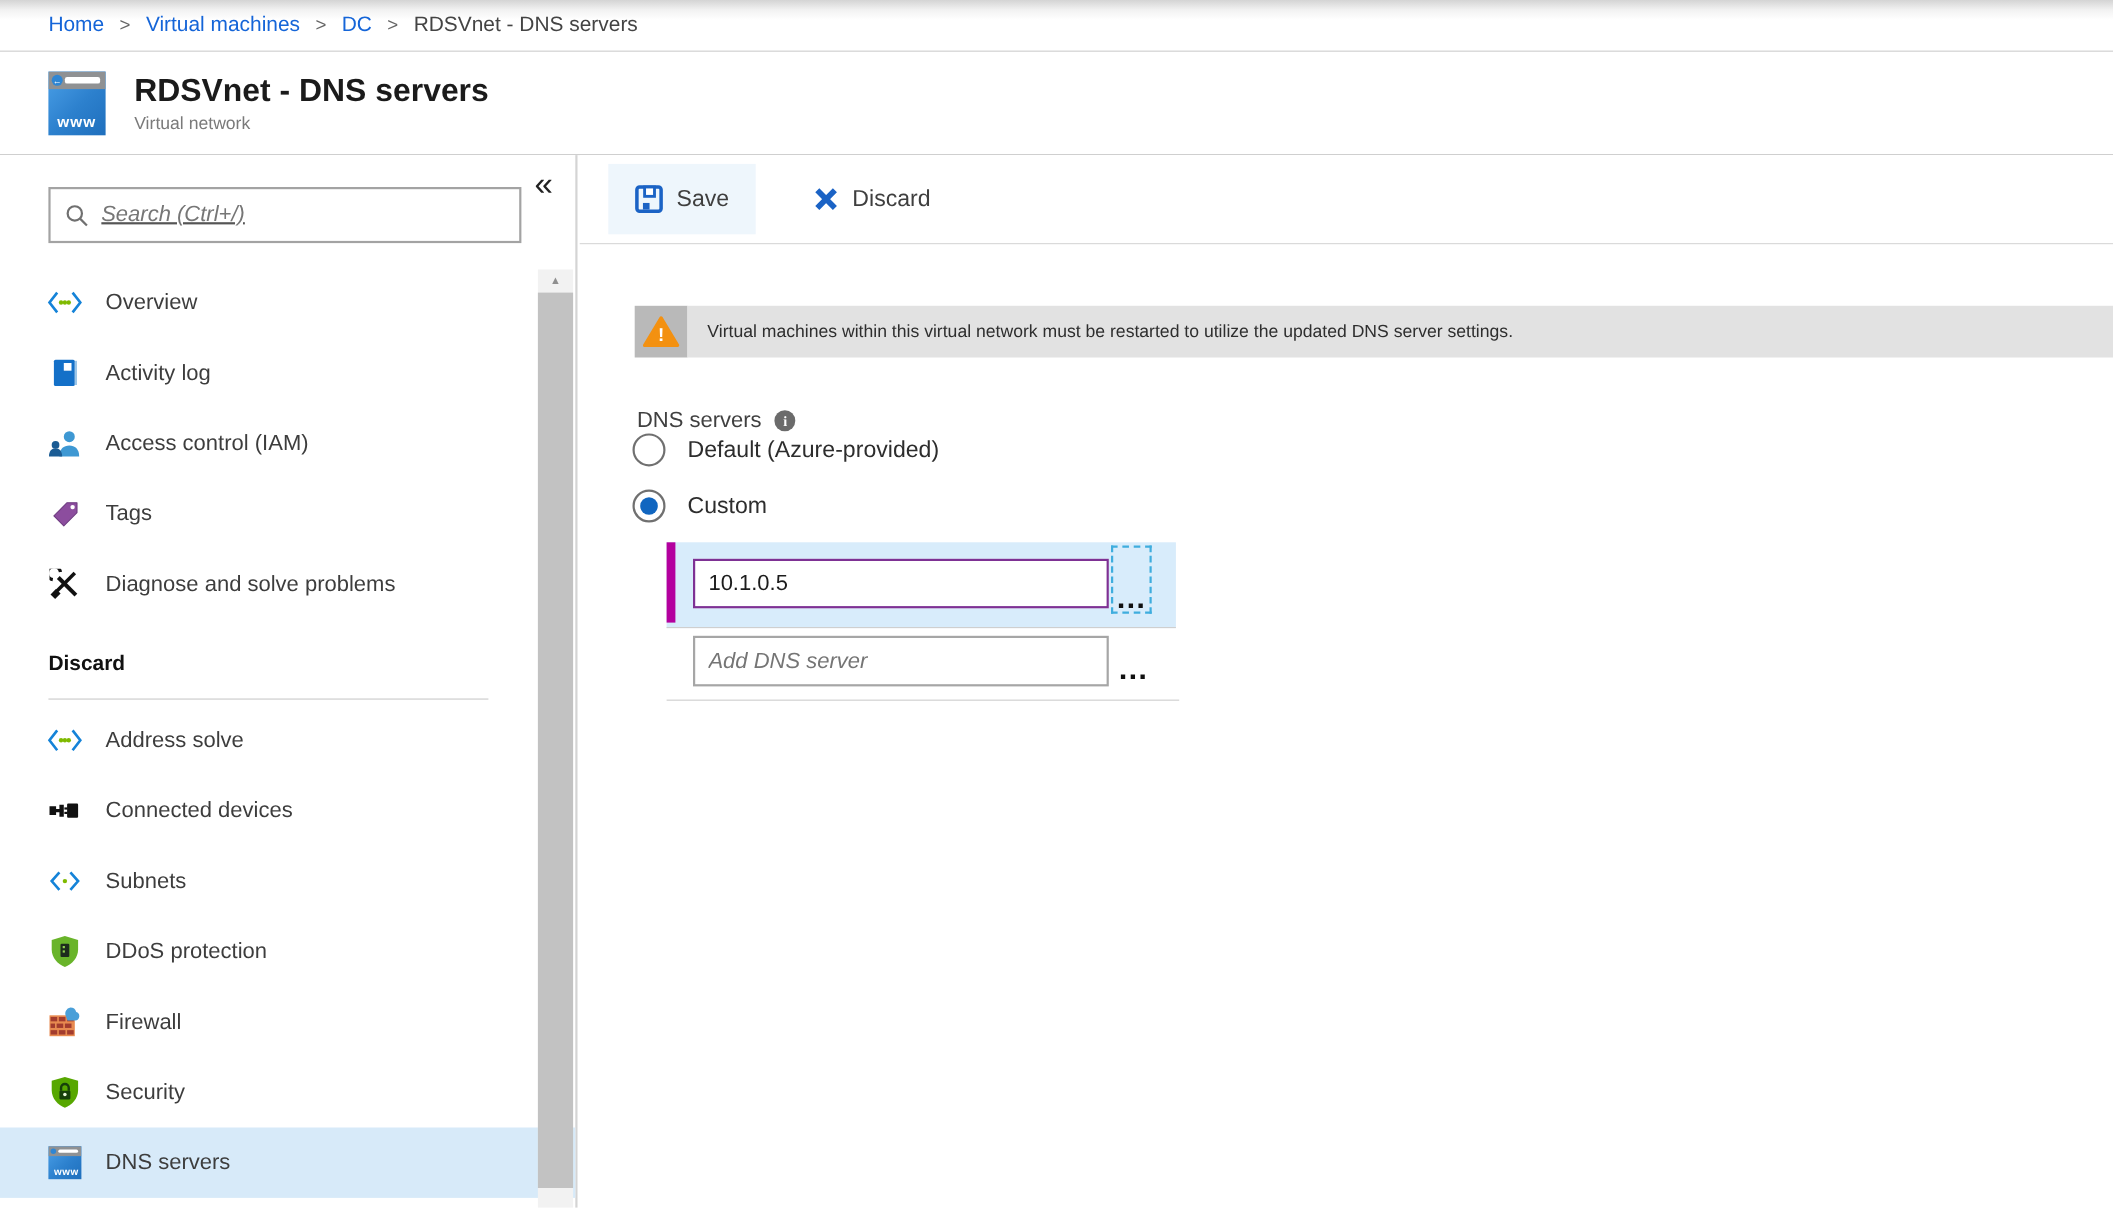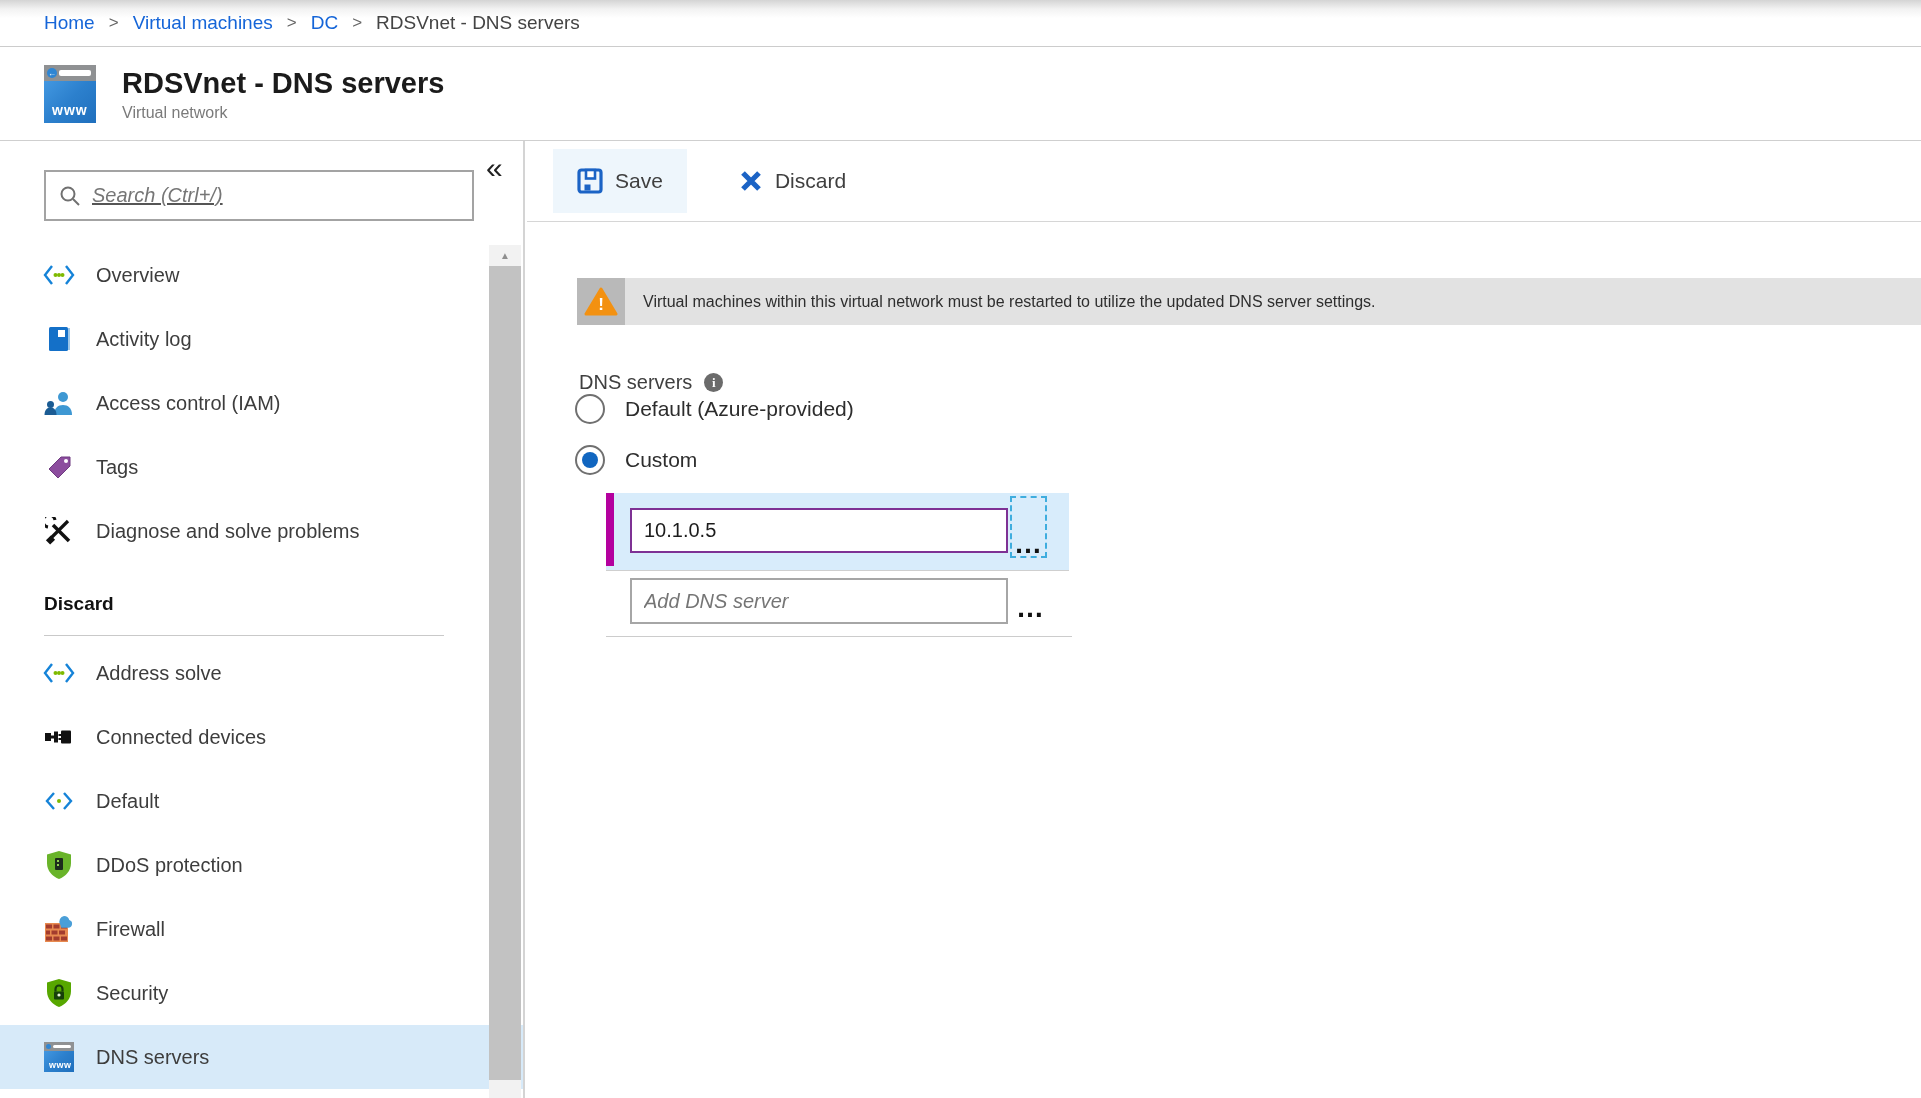--- a/index.html
+++ b/index.html
@@ -294,21 +294,21 @@
       <span class="menu-label">Connected devices</span>
     </div>
     <div class="menu-item">
       <span class="menu-icon">
         <svg width="30" height="24" viewBox="0 0 30 24">
           <polyline points="10,4 3,12 10,20" fill="none" stroke="#1583d8" stroke-width="2.4"></polyline>
           <polyline points="20,4 27,12 20,20" fill="none" stroke="#1583d8" stroke-width="2.4"></polyline>
           <circle cx="15" cy="12" r="2" fill="#7fba00"></circle>
         </svg>
       </span>
-      <span class="menu-label">Default</span>
+      <span class="menu-label">Subnets</span>
     </div>
     <div class="menu-item">
       <span class="menu-icon">
         <svg width="26" height="30" viewBox="0 0 26 30">
           <path d="M13 1 L25 4.5 V13 C25 21 19.5 26.5 13 29 C6.5 26.5 1 21 1 13 V4.5 Z" fill="#69b42a"></path>
           <rect x="9" y="8" width="8" height="12" rx="1" fill="#1d2b1d"></rect>
           <rect x="11" y="10" width="2" height="2" fill="#8fd14f"></rect>
           <rect x="11" y="14" width="2" height="2" fill="#8fd14f"></rect>
         </svg>
       </span>

